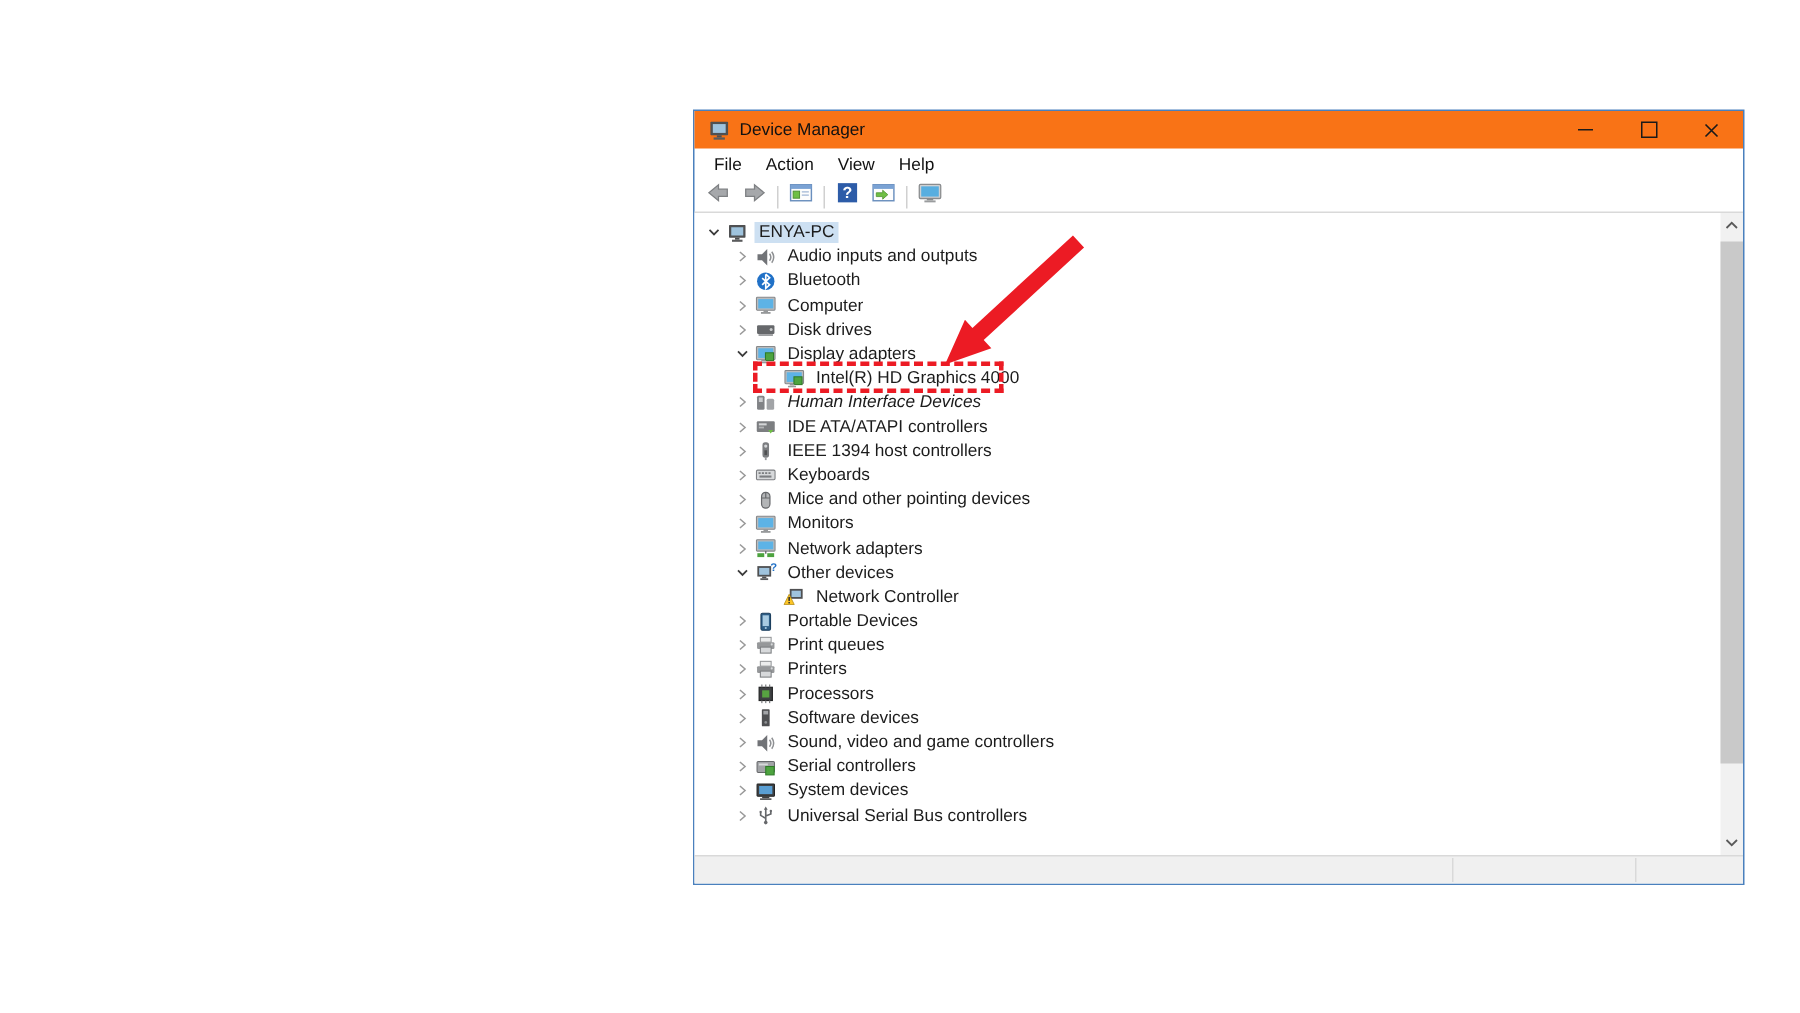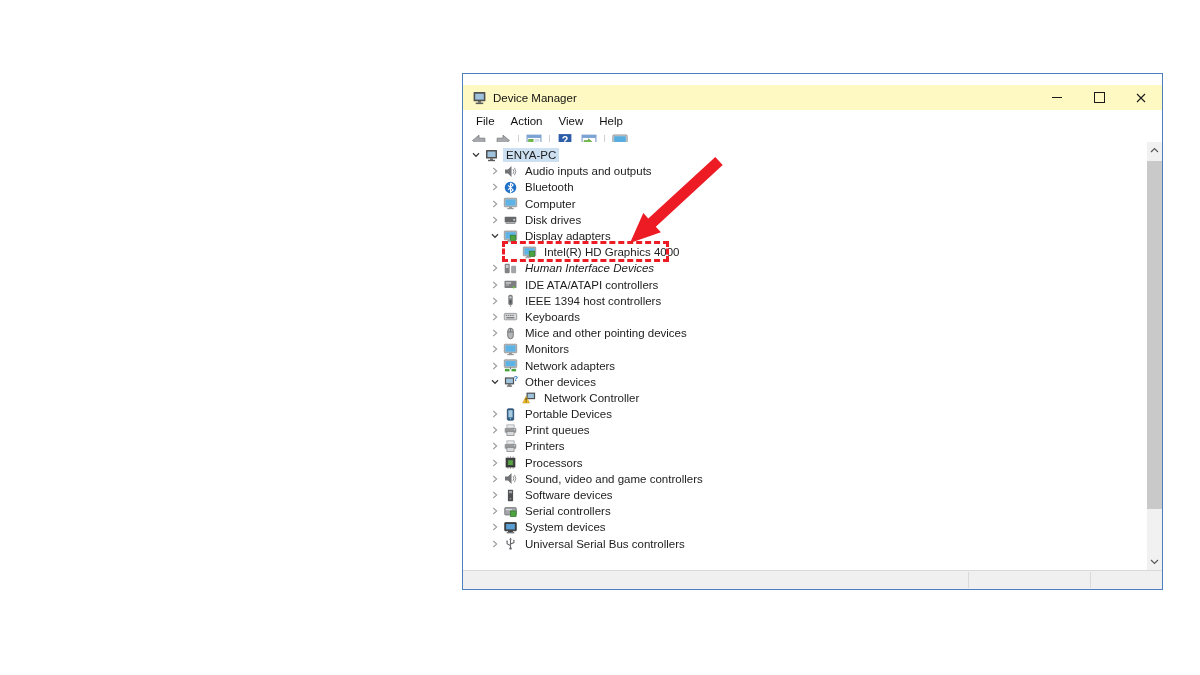--- a/index.html
+++ b/index.html
@@ -6,21 +6,21 @@
   body{
     width:1200px;height:675px;background:#ffffff;position:relative;overflow:hidden;
     font-family:"Liberation Sans", sans-serif;
     -webkit-font-smoothing:antialiased;
   }
   .window{
     position:absolute;left:462px;top:73px;width:699px;height:515px;
     border:1px solid var(--win-border,#4a80bd);background:#fff;
   }
   
-  .titlebar{height:25px;display:flex;align-items:center;padding-left:9px;background:#fef9c3;margin-top:11px;}
+  .titlebar{height:25px;display:flex;align-items:center;padding-left:9px;background:#f97316;}
   .titlebar .app-icon{width:15px;height:14px;flex:0 0 15px;}
   .titlebar .title{font-size:11.5px;color:#111;margin-left:6px;}
   .controls{margin-left:auto;display:flex;height:25px;}
   .ctrl{width:42px;height:25px;display:flex;align-items:center;justify-content:center;cursor:default;}
   .min-glyph{width:10px;border-top:1px solid #1a1a1a;display:inline-block;}
   .max-glyph{width:9px;height:9px;border:1px solid #1a1a1a;display:inline-block;}
   
   .menubar{height:22px;display:flex;align-items:center;padding-left:5px;font-size:11.5px;color:#111;}
   .menu-item{padding:3px 8px;}
   
@@ -456,41 +456,41 @@
           <span class="label">Processors</span>
         </div>
         <div class="tree-row" style="padding-left: 25px;">
           <span class="chev">
             <svg width="12" height="12" viewBox="0 0 14 14">
               <path d="M5 3.5 L9 7 L5 10.5" fill="none" stroke="#9a9a9a" stroke-width="1.2"></path>
             </svg>
           </span>
           <span class="ticon">
             <svg width="15" height="13" viewBox="0 0 14 13">
+              <rect x="4.4" y="0.8" width="5.2" height="11.4" rx="0.6" fill="#4f5052"></rect>
+              <rect x="5.4" y="1.9" width="3.2" height="2.4" fill="#a2a4a7"></rect>
+              <circle cx="7" cy="9.6" r="0.9" fill="#8e9093"></circle>
+            </svg>
+          </span>
+          <span class="label">Software devices</span>
+        </div>
+        <div class="tree-row" style="padding-left: 25px;">
+          <span class="chev">
+            <svg width="12" height="12" viewBox="0 0 14 14">
+              <path d="M5 3.5 L9 7 L5 10.5" fill="none" stroke="#9a9a9a" stroke-width="1.2"></path>
+            </svg>
+          </span>
+          <span class="ticon">
+            <svg width="15" height="13" viewBox="0 0 14 13">
               <polygon points="1.5,4.5 4.5,4.5 8,1 8,12 4.5,8.5 1.5,8.5" fill="#717377"></polygon>
               <path d="M9.5 4.2 Q11.3 6.5 9.5 8.8" fill="none" stroke="#8e9093" stroke-width="1"></path>
               <path d="M11 2.8 Q13.6 6.5 11 10.2" fill="none" stroke="#8e9093" stroke-width="1"></path>
             </svg>
           </span>
           <span class="label">Sound, video and game controllers</span>
-        </div>
-        <div class="tree-row" style="padding-left: 25px;">
-          <span class="chev">
-            <svg width="12" height="12" viewBox="0 0 14 14">
-              <path d="M5 3.5 L9 7 L5 10.5" fill="none" stroke="#9a9a9a" stroke-width="1.2"></path>
-            </svg>
-          </span>
-          <span class="ticon">
-            <svg width="15" height="13" viewBox="0 0 14 13">
-              <rect x="4.4" y="0.8" width="5.2" height="11.4" rx="0.6" fill="#4f5052"></rect>
-              <rect x="5.4" y="1.9" width="3.2" height="2.4" fill="#a2a4a7"></rect>
-              <circle cx="7" cy="9.6" r="0.9" fill="#8e9093"></circle>
-            </svg>
-          </span>
-          <span class="label">Software devices</span>
         </div>
         <div class="tree-row" style="padding-left: 25px;">
           <span class="chev">
             <svg width="12" height="12" viewBox="0 0 14 14">
               <path d="M5 3.5 L9 7 L5 10.5" fill="none" stroke="#9a9a9a" stroke-width="1.2"></path>
             </svg>
           </span>
           <span class="ticon">
             <svg width="15" height="13" viewBox="0 0 14 13">
               <rect x="1.2" y="2.6" width="11.6" height="7.4" rx="0.8" fill="#a2a4a7" stroke="#66686b" stroke-width="0.7"></rect>

